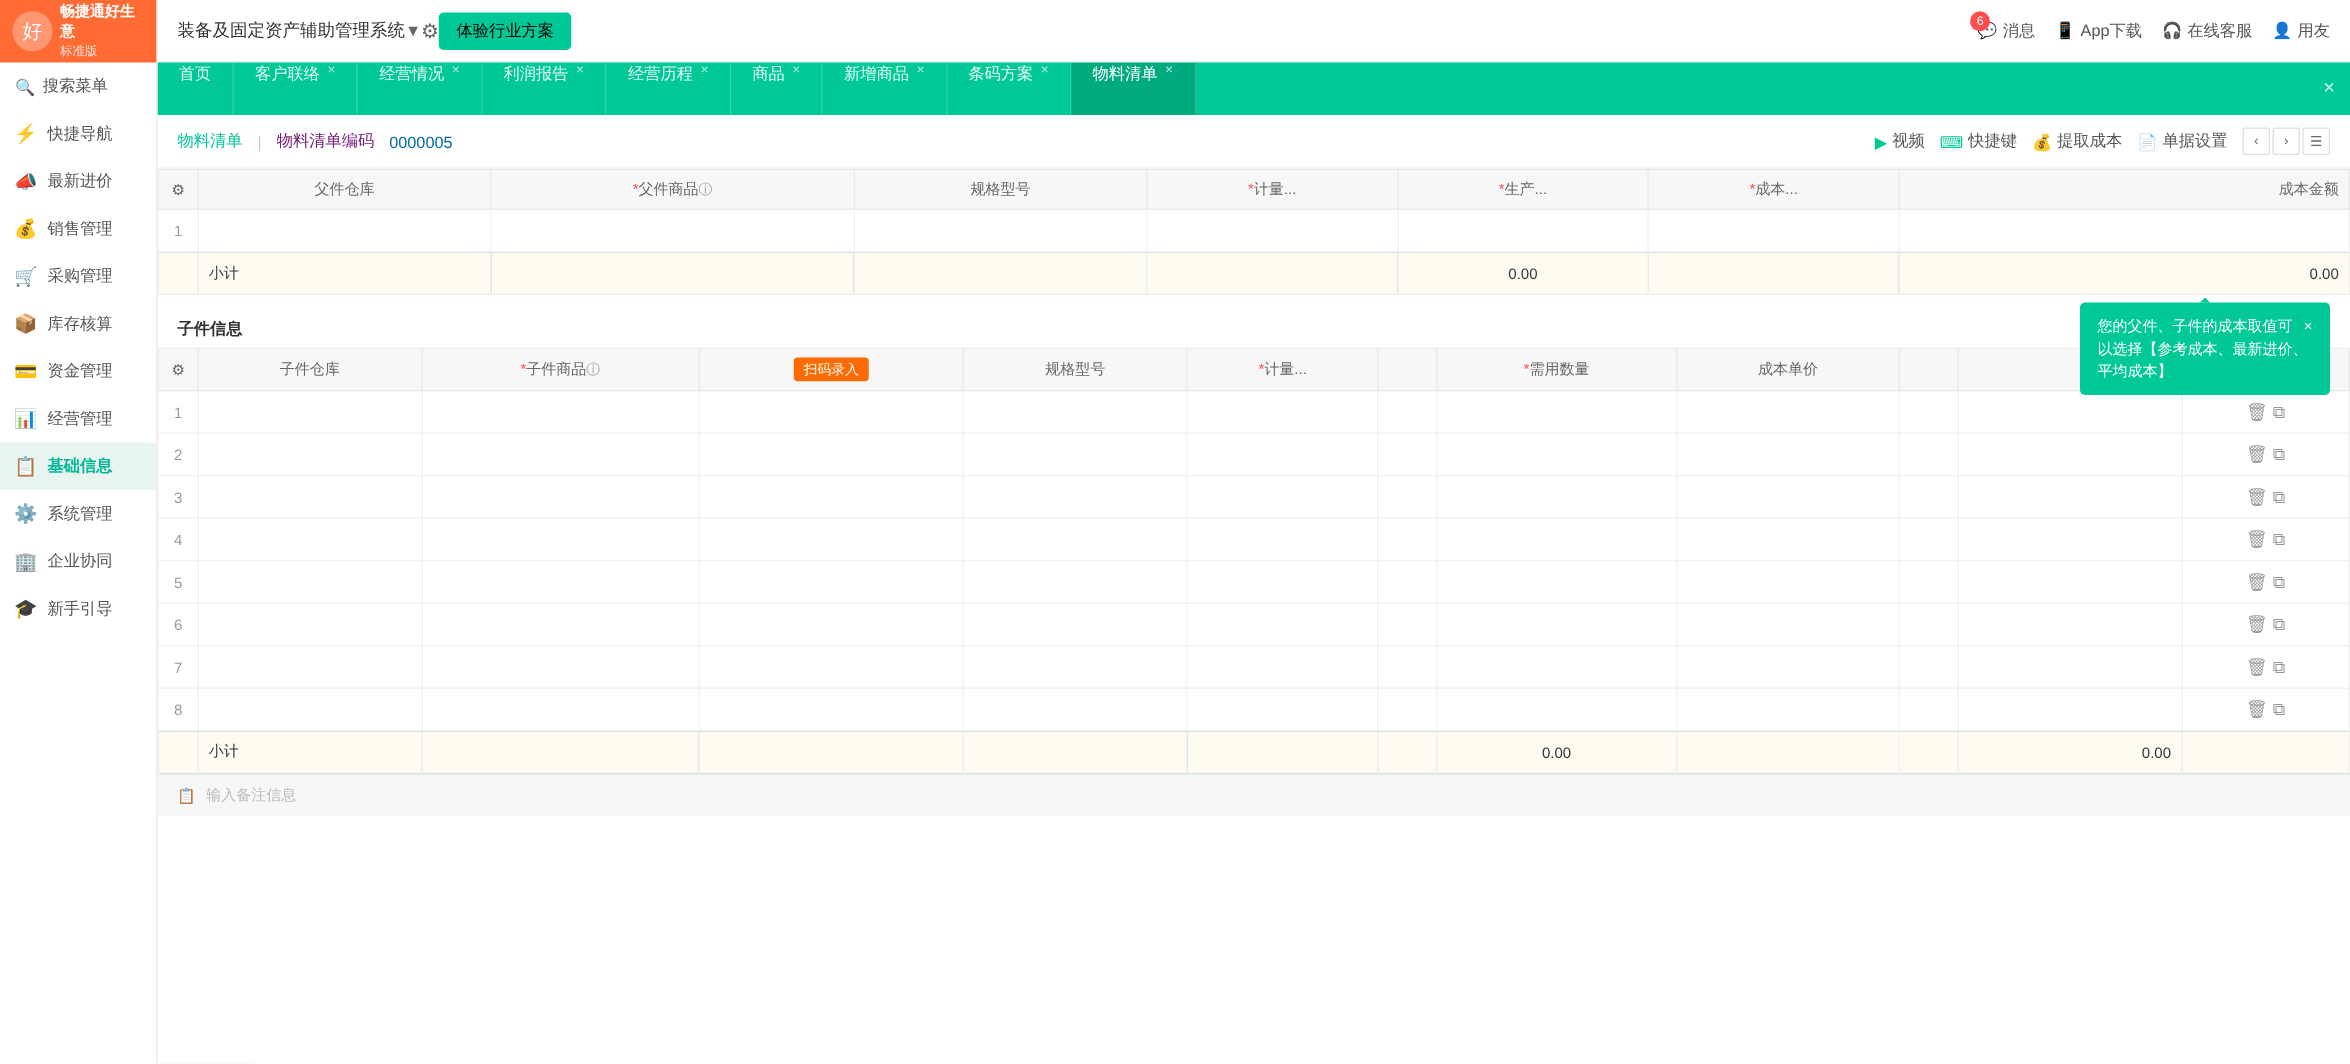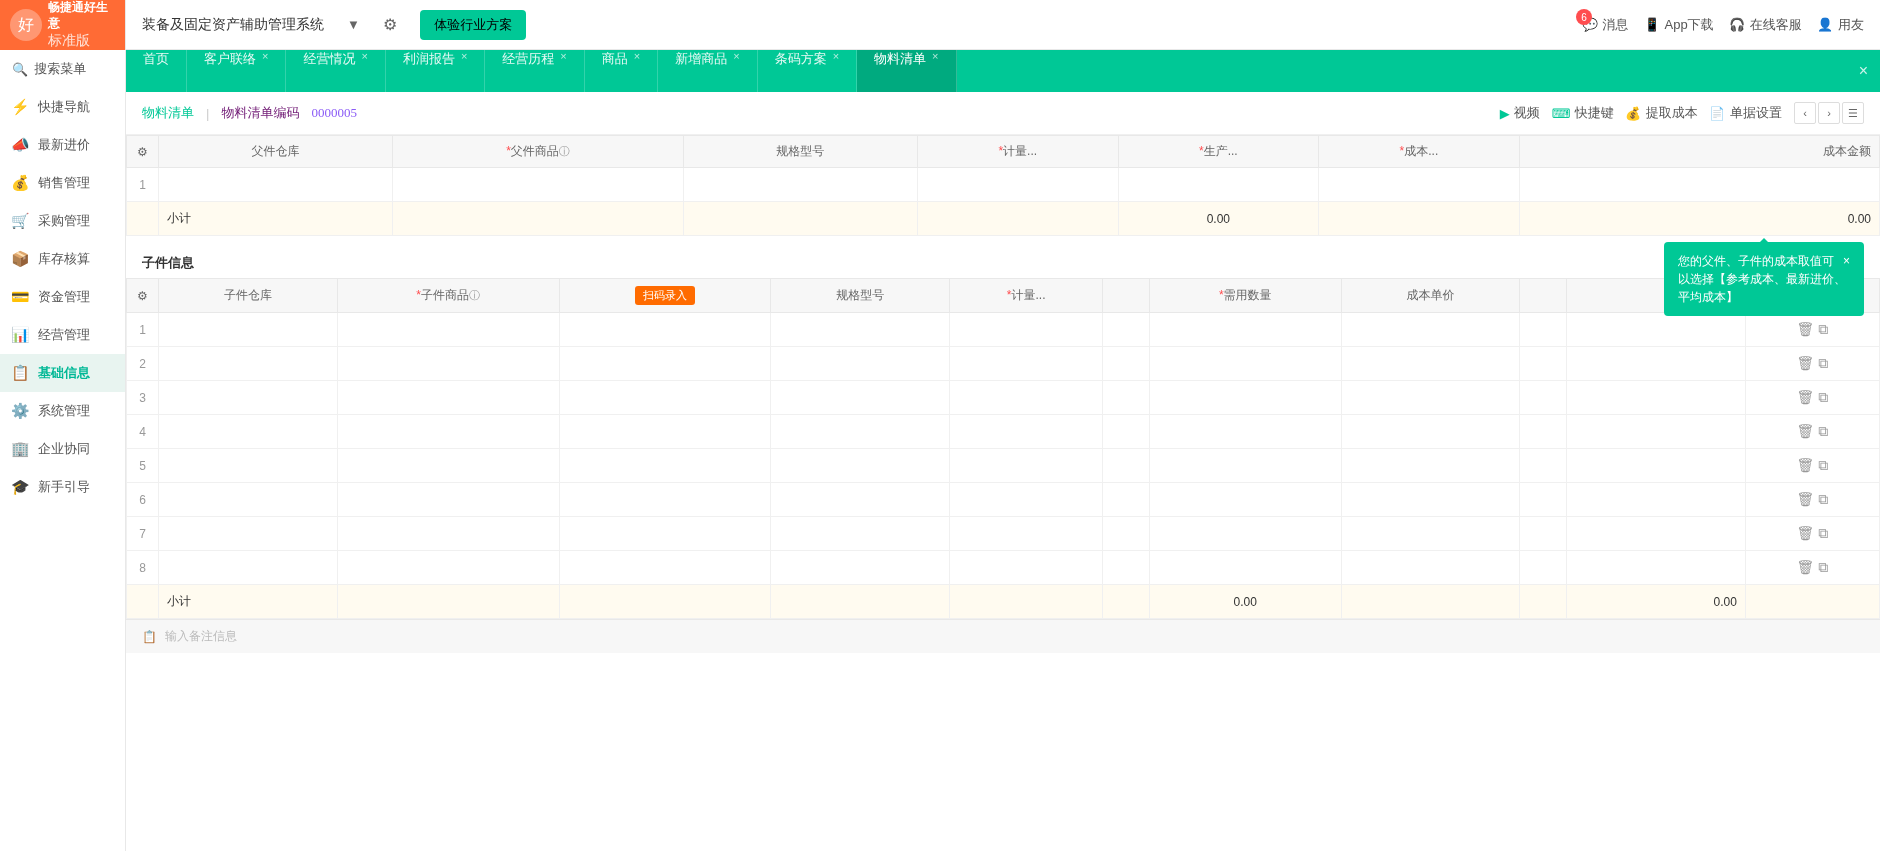--- a/index.html
+++ b/index.html
@@ -25,21 +25,21 @@
     }
     .sidebar-logo-icon {
       width: 32px; height: 32px;
       background: rgba(255,255,255,0.3);
       border-radius: 50%;
       display: flex; align-items: center; justify-content: center;
       font-size: 16px; color: #fff;
       flex-shrink: 0;
     }
     .sidebar-logo-text { font-size: 12px; font-weight: bold; line-height: 1.3; }
-    .sidebar-logo-sub { font-size: 14px; color: rgba(255,255,255,0.8); }
+    .sidebar-logo-sub { font-size: 10px; color: rgba(255,255,255,0.8); }
     .sidebar-search {
       display: flex; align-items: center; gap: 6px;
       padding: 10px 12px; cursor: pointer; color: #555;
       font-size: 13px;
     }
     .sidebar-item {
       display: flex; align-items: center; gap: 8px;
       padding: 10px 12px; cursor: pointer; color: #555;
       font-size: 13px;
     }
@@ -55,21 +55,21 @@
     }
 
     
     .topbar {
       background: #fff;
       height: 50px;
       display: flex;
       align-items: center;
       padding: 16px 16px;
       border-bottom: 1px solid #e8e8e8;
-      gap: 23px;
+      gap: 0;
     }
     .topbar-btn {
       background: #00c896;
       color: #000000;
       border: none;
       border-radius: 4px;
       padding: 6px 14px;
       cursor: pointer;
       font-size: 13px;
     }
@@ -391,21 +391,21 @@
     </div>
     <div class="nav-close-btn">×</div>
   </div>
 
   <div class="content">
 
     <div class="breadcrumb-bar">
       <span class="breadcrumb-item">物料清单</span>
       <span class="breadcrumb-sep">|</span>
       <span style="color:#701a75;">物料清单编码</span>
-      <span style="color:#8b5cf6; font-weight:500;font-family:Liberation Serif, serif;">0000005</span>
+      <span style="color:#0369a1; font-weight:500;">0000005</span>
       <div class="breadcrumb-actions">
         <div class="breadcrumb-action-item">
           <span class="icon">▶</span>
           <span>视频</span>
         </div>
         <div class="breadcrumb-action-item">
           <span class="icon">⌨</span>
           <span>快捷键</span>
         </div>
         <div class="breadcrumb-action-item">

